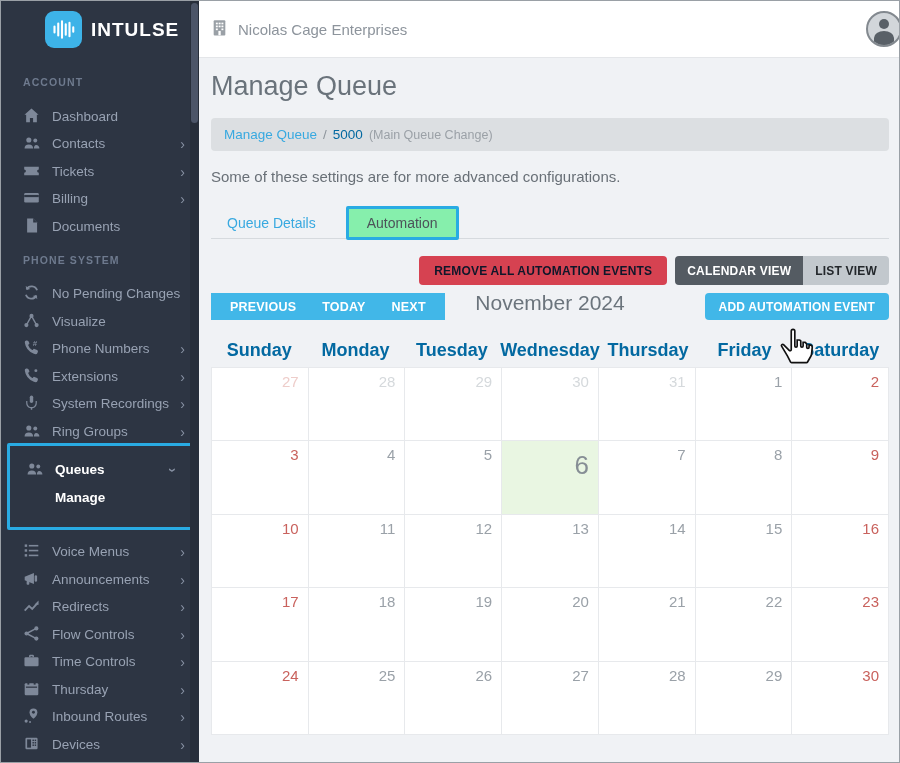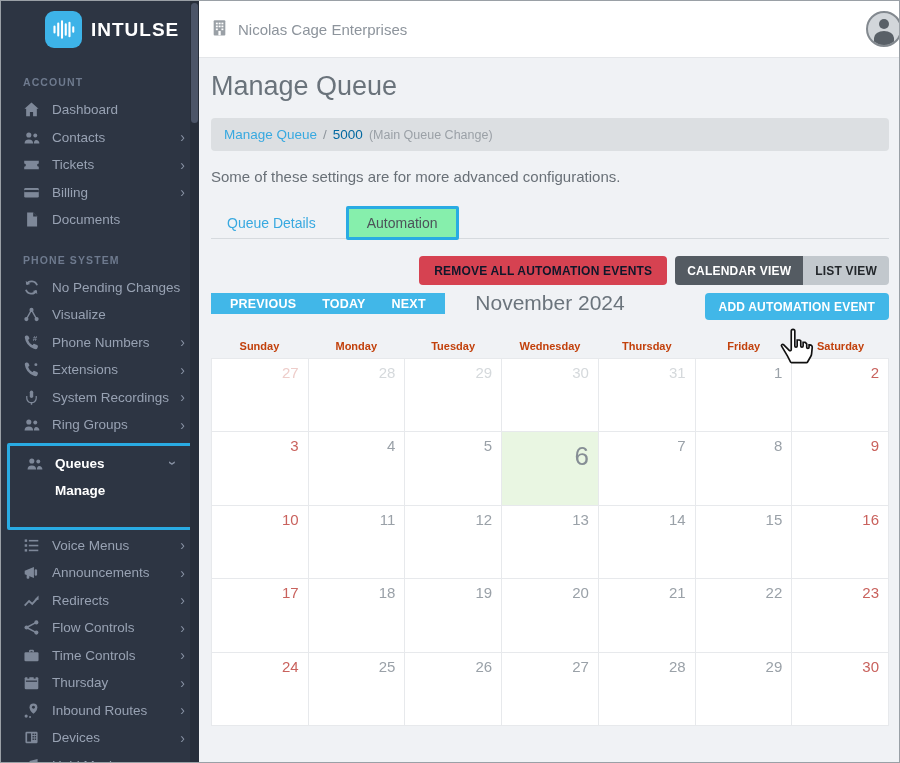--- a/index.html
+++ b/index.html
@@ -25,21 +25,21 @@
   #logo-badge {
     width:37px; height:37px; border-radius:9px; background:#3db3e8;
     display:flex; align-items:center; justify-content:center; flex:0 0 auto;
   }
   #logo-text { color:#ffffff; font-size:19px; font-weight:bold; letter-spacing:1px; }
   .side-section-label {
     padding:20px 0 8px 22px; color:#6e7a8e; font-size:10.5px; font-weight:bold;
     letter-spacing:1.1px;
   }
   .side-item {
-    display:flex; align-items:center; height:27.5px; padding:0 14px 0 22px;
+    display:flex; align-items:flex-end; height:27.5px; padding:0 14px 0 22px;
     color:#98a2b3; font-size:13.5px; cursor:pointer;
   }
   .side-item .s-icon { width:17px; height:17px; margin-right:12px; flex:0 0 auto; opacity:.85; }
   .side-item .s-icon svg{ width:100%; height:100%; }
   .side-item .s-label { flex:1 1 auto; white-space:nowrap; overflow:hidden; }
   .side-item .s-chev { color:#8791a3; font-size:14px; line-height:1; }
   .side-item .s-chev.down { display:inline-block; transform:rotate(90deg); }
   .side-item.active { color:#ffffff; font-weight:bold; }
   .side-item.child { padding-left:51px; color:#ffffff; font-weight:bold; }
   .annot-box {
@@ -87,31 +87,31 @@
   }
   
   #row-actions { margin-top:17px; display:flex; justify-content:flex-end; gap:8px; height:29px; }
   .btn { border:none; border-radius:4px; font-size:12px; font-weight:bold; cursor:pointer;
          font-family:inherit; letter-spacing:.2px; }
   #btn-remove { background:#d64251; color:#0f172a; padding:0 15px; }
   #view-group { display:flex; }
   #btn-calview { background:#545b62; color:#fff; padding:0 12px; border-radius:4px 0 0 4px; }
   #btn-listview { background:#c2c8cd; color:#23272b; padding:0 12px; border-radius:0 4px 4px 0; }
   #row-nav { margin-top:8px; position:relative; height:28px; }
-  #nav-group { position:absolute; left:0; top:0; height:21px; background:#41b7e8; border-radius:0;
+  #nav-group { position:absolute; left:0; top:0; height:27px; background:#41b7e8; border-radius:0;
                display:flex; align-items:center; padding:0 6px; }
   #nav-group .btn { background:transparent; color:#fff; padding:0 13px; font-size:12.5px; }
   #month-title { position:absolute; left:0; right:0; top:-2px; text-align:center;
                  font-size:21px; color:#6b747c; }
   #btn-add { position:absolute; right:0; top:0; height:27px; background:#41b7e8; color:#fff; padding:0 14px; }
   
   #cursor { position:absolute; left:578px; top:268px; width:38px; height:40px; z-index:50; pointer-events:none; }
   
   #cal-head { margin-top:16px; display:grid; grid-template-columns:repeat(7,1fr); }
-  .dow { text-align:center; font-size:11px; font-weight:bold; color:#c2410c; padding:3px 0 6px 0; }
+  .dow { text-align:center; font-size:18px; font-weight:bold; color:#0369a1; padding:3px 0 6px 0; }
   #cal-grid { display:grid; grid-template-columns:repeat(7,1fr); grid-auto-rows:73.4px;
               border-top:1px solid #e7e9ec; border-left:1px solid #e7e9ec; background:#fff; }
   .cal-cell { border-right:1px solid #e7e9ec; border-bottom:1px solid #e7e9ec;
               text-align:right; padding:5px 9px 0 0; font-size:15px; background:#fff; cursor:pointer; }
   .cal-cell.t-prev     { color:#d5d9dc; }
   .cal-cell.t-prev-red { color:#eecdca; }
   .cal-cell.t-day      { color:#9aa1a8; }
   .cal-cell.t-wknd     { color:#c9625d; }
   .cal-cell.t-today    { background:#e9f6e2; color:#868e95; font-size:26px; padding-top:9px; }
 </style>

